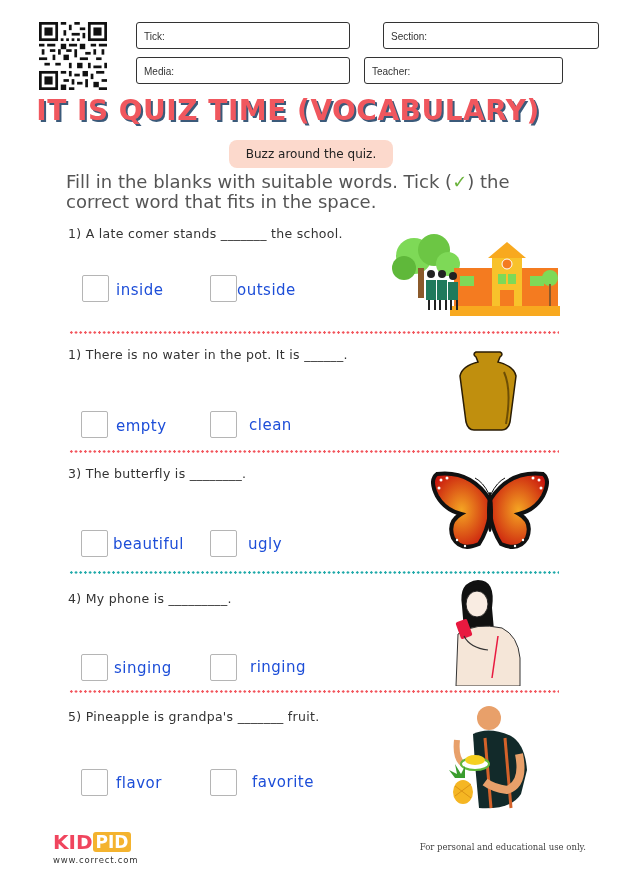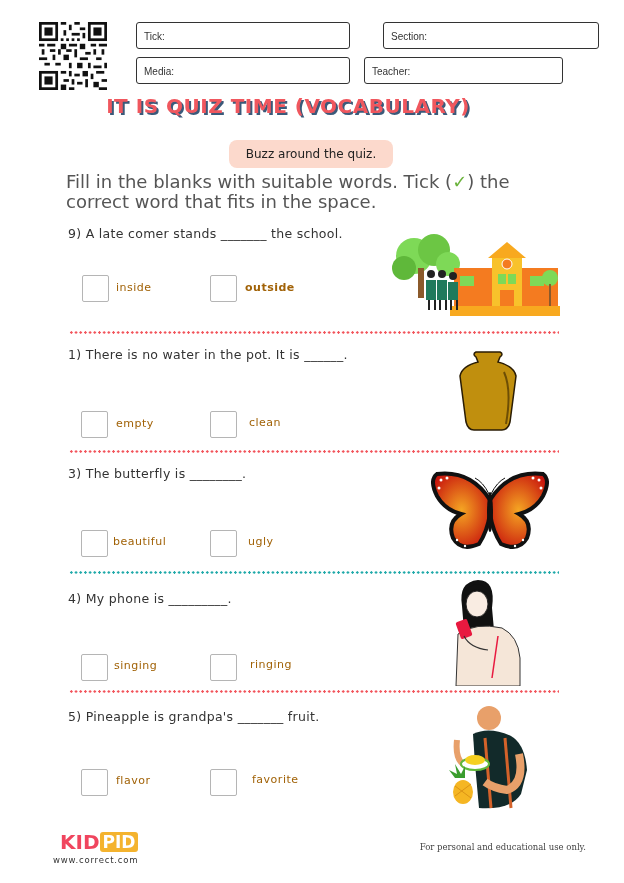--- a/index.html
+++ b/index.html
@@ -9,21 +9,21 @@
   .qr { position: absolute; left: 39px; top: 22px; width: 68px; height: 68px; }
 
   .field {
     position: absolute; height: 27px; border: 1.5px solid #333; border-radius: 3px;
     font-family: "Liberation Sans", sans-serif; font-size: 10px; color: #333;
     padding: 8px 0 0 7px; background: #fff;
   }
 
   .title {
     position: absolute; left: 0; width: 576px; top: 94px; text-align: center;
-    font-family: "DejaVu Sans", sans-serif; font-weight: bold; font-size: 20px;
+    font-family: "DejaVu Sans", sans-serif; font-weight: bold; font-size: 28px;
     color: #f0575e; letter-spacing: 0.5px;
     text-shadow: 2px 2px 0 #3b5a7a;
   }
 
   .subtitle {
     position: absolute; left: 229px; top: 140px; width: 164px; height: 28px;
     background: #fcd9cc; border-radius: 8px; text-align: center;
     font-family: "DejaVu Sans", sans-serif; font-size: 12px; color: #222;
     line-height: 28px;
   }
@@ -38,33 +38,33 @@
   .question {
     position: absolute; left: 68px; font-family: "DejaVu Sans", sans-serif;
     font-size: 12.5px; color: #333; letter-spacing: 0.3px;
   }
 
   .cb {
     position: absolute; width: 27px; height: 27px; border: 1px solid #b5b5b5;
     border-radius: 2px; background: #fff; cursor: pointer;
   }
   .opt {
-    position: absolute; font-family: "DejaVu Sans", sans-serif; font-size: 11px;
-    color: #a16207; letter-spacing: 0.5px;
+    position: absolute; font-family: "DejaVu Sans", sans-serif; font-size: 15px;
+    color: #1d4ed8; letter-spacing: 0.5px;
   }
 
   .divider {
     position: absolute; left: 69px; width: 490px; height: 3px;
     background-image: radial-gradient(circle, var(--dc) 1.2px, transparent 1.4px);
     background-size: 4.7px 3px; background-repeat: repeat-x;
   }
 
   .pic { position: absolute; }
 
-  .logo { position: absolute; left: 53px; top: 830px; text-align: right; }
+  .logo { position: absolute; left: 53px; top: 830px; }
   .logo-kid { font-family: "DejaVu Sans", sans-serif; font-weight: bold; font-size: 20px; color: #f0455e; }
   .logo-pid {
     display: inline-block; font-family: "DejaVu Sans", sans-serif; font-weight: bold;
     font-size: 17px; color: #fff; background: #f4b32e; border-radius: 3px; padding: 0 3px;
     vertical-align: 1px;
   }
   .logo-url { font-family: "DejaVu Sans", sans-serif; font-size: 8.5px; color: #333; letter-spacing: 0.8px; margin-top: 1px; }
 
   .copyright {
     position: absolute; right: 38px; top: 840px; text-align: right;
@@ -155,25 +155,25 @@
   <span>Teacher:</span>
 </div>
 
 <div class="title">IT IS QUIZ TIME (VOCABULARY)</div>
 <div class="subtitle">Buzz around the quiz.</div>
 
 <div class="instructions">
   <span>Fill in the blanks with suitable words. Tick (</span><span class="tick">✓</span><span>) the correct word that fits in the space.</span>
 </div>
 
-<div class="question" style="top:226px;">9) A late comer stands _______ the school.</div>
+<div class="question" style="top:226px;">1) A late comer stands _______ the school.</div>
 <div class="cb" style="left:82px; top:275px;"></div>
 <div class="opt" style="left:116px; top:281px;">inside</div>
 <div class="cb" style="left:210px; top:275px;"></div>
-<div class="opt" style="left:245px; top:281px;font-weight:bold;">outside</div>
+<div class="opt" style="left:237px; top:281px;">outside</div>
 <svg class="pic" style="left:390px; top:234px;" width="170" height="84" viewBox="0 0 170 84">
   <circle cx="24" cy="22" r="18" fill="#7ed957"></circle>
     <circle cx="44" cy="16" r="16" fill="#6cc644"></circle>
     <circle cx="14" cy="34" r="12" fill="#5fb83a"></circle>
     <circle cx="58" cy="30" r="12" fill="#7ed957"></circle>
   <rect x="28" y="34" width="6" height="30" fill="#8b5a2b"></rect>
   <rect x="60" y="72" width="110" height="10" fill="#f8a91f"></rect>
   <rect x="64" y="34" width="38" height="38" fill="#f47b20"></rect>
   <rect x="102" y="22" width="30" height="50" fill="#f8c22b"></rect>
   <polygon points="98,24 117,8 136,24" fill="#f8a91f"></polygon>

